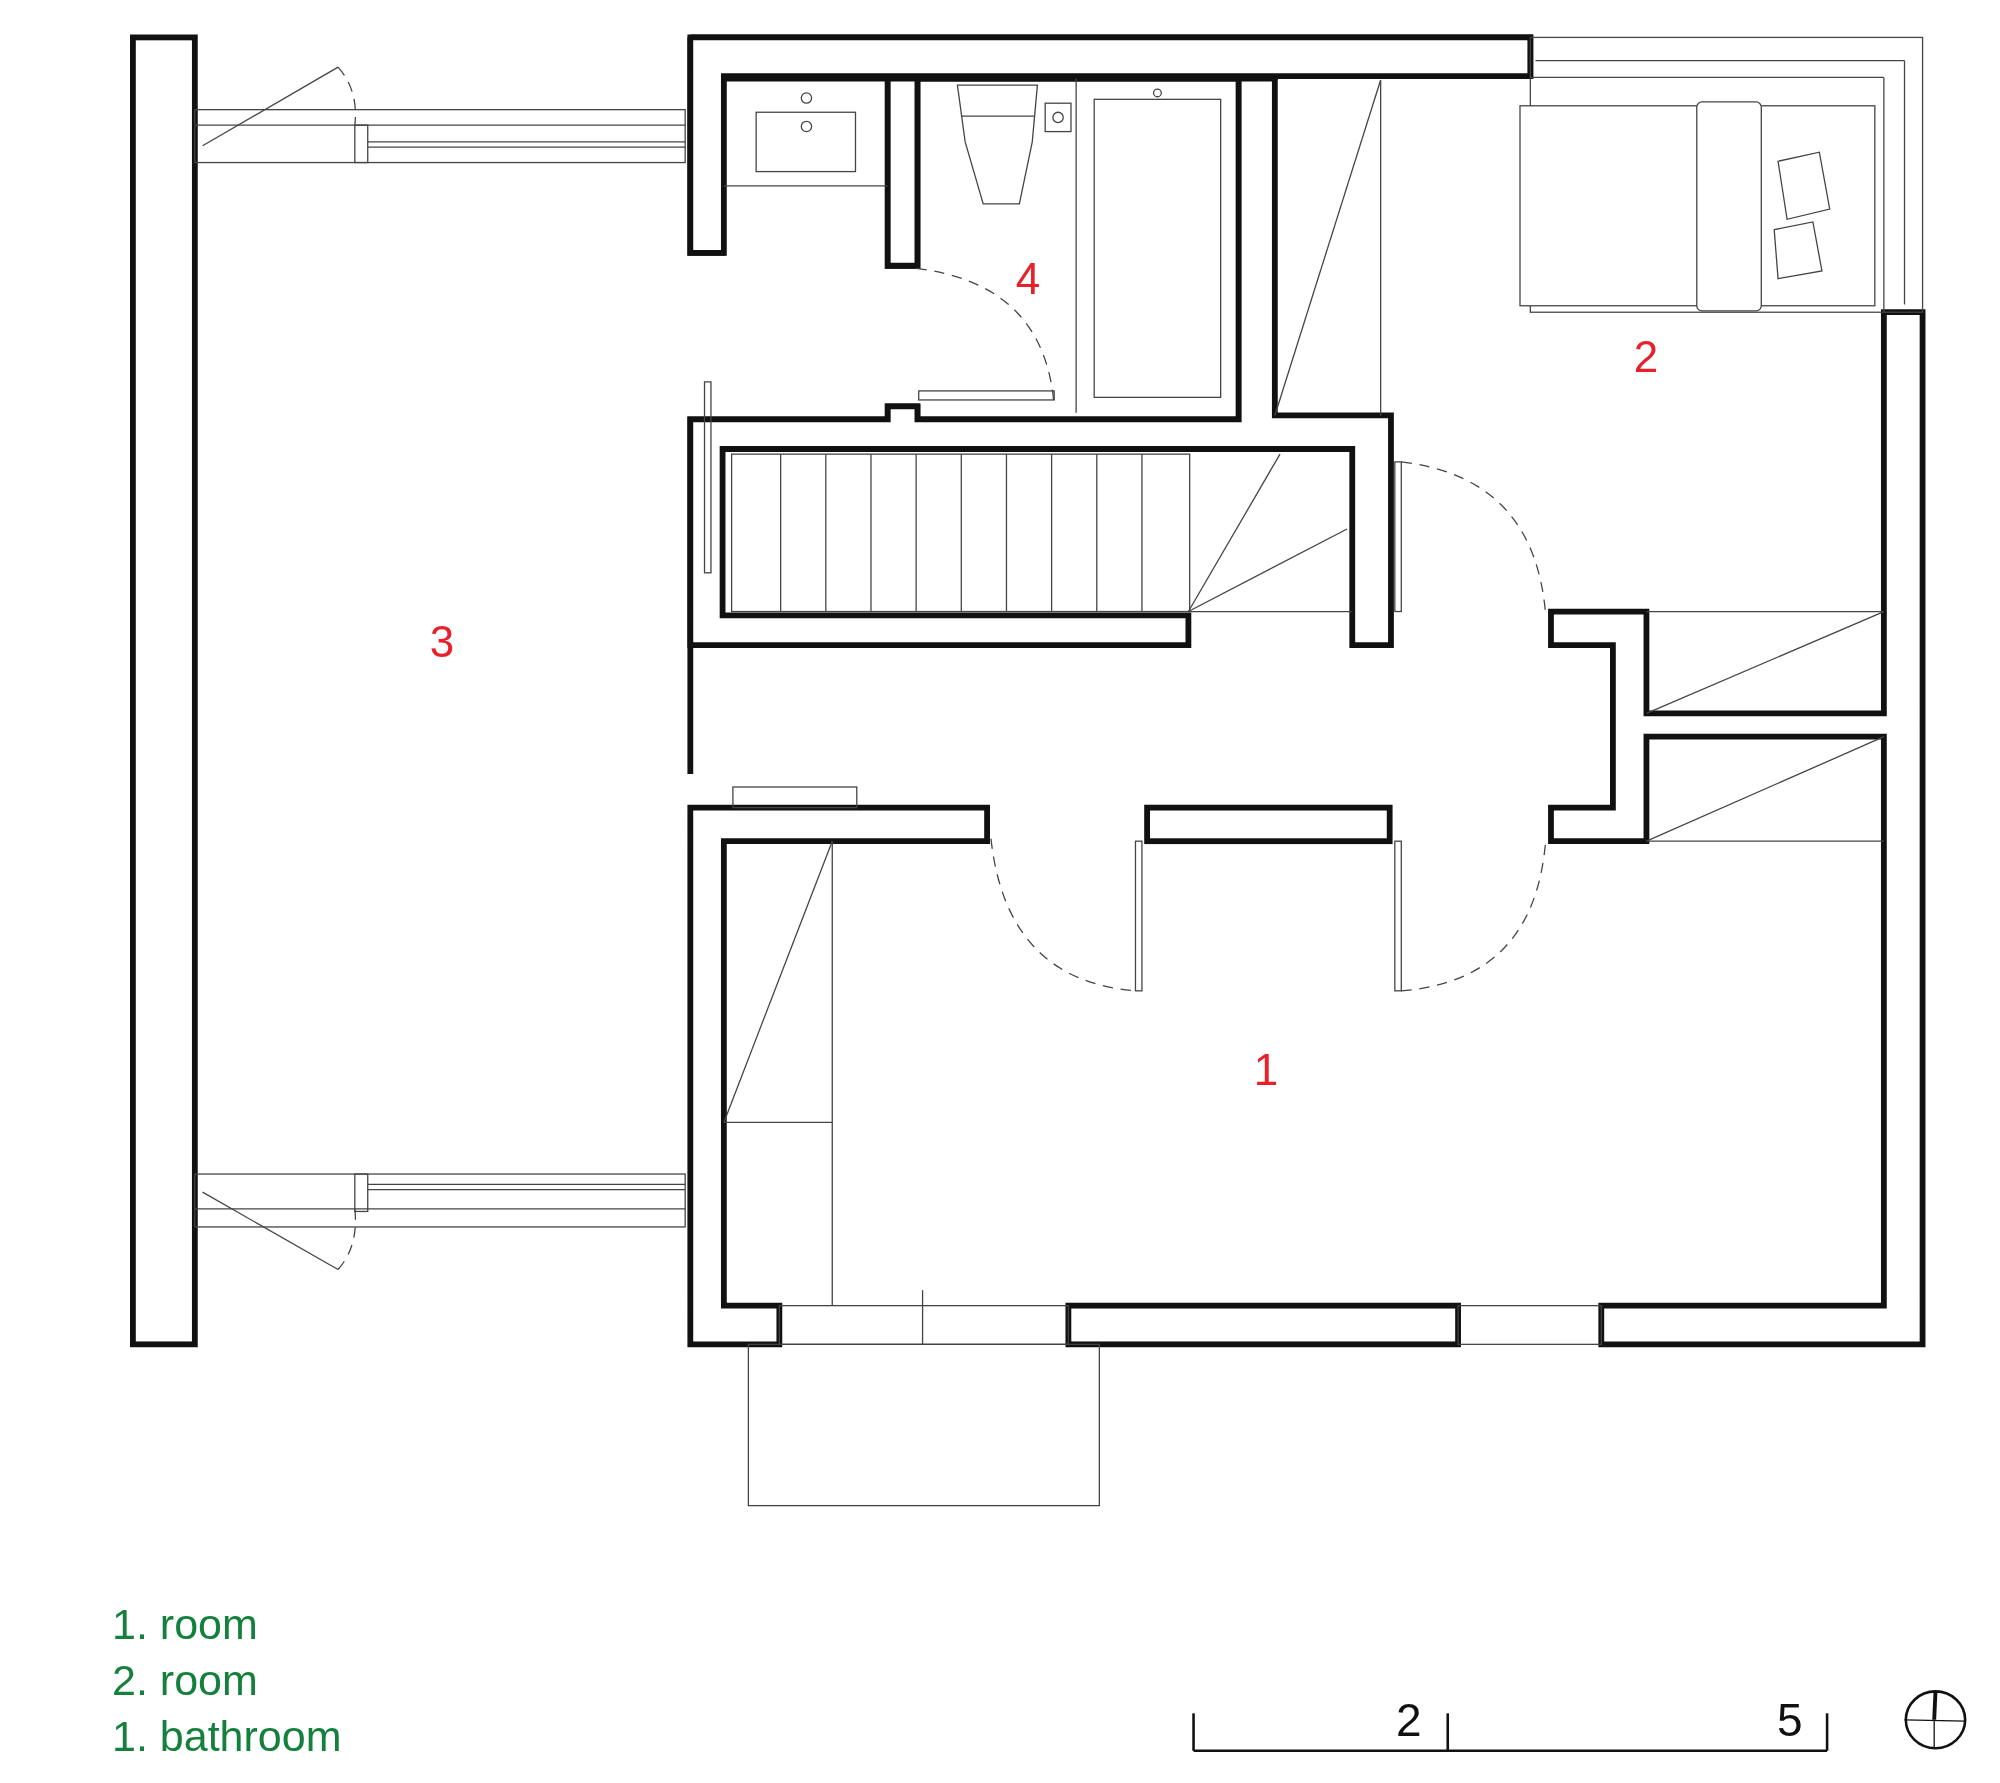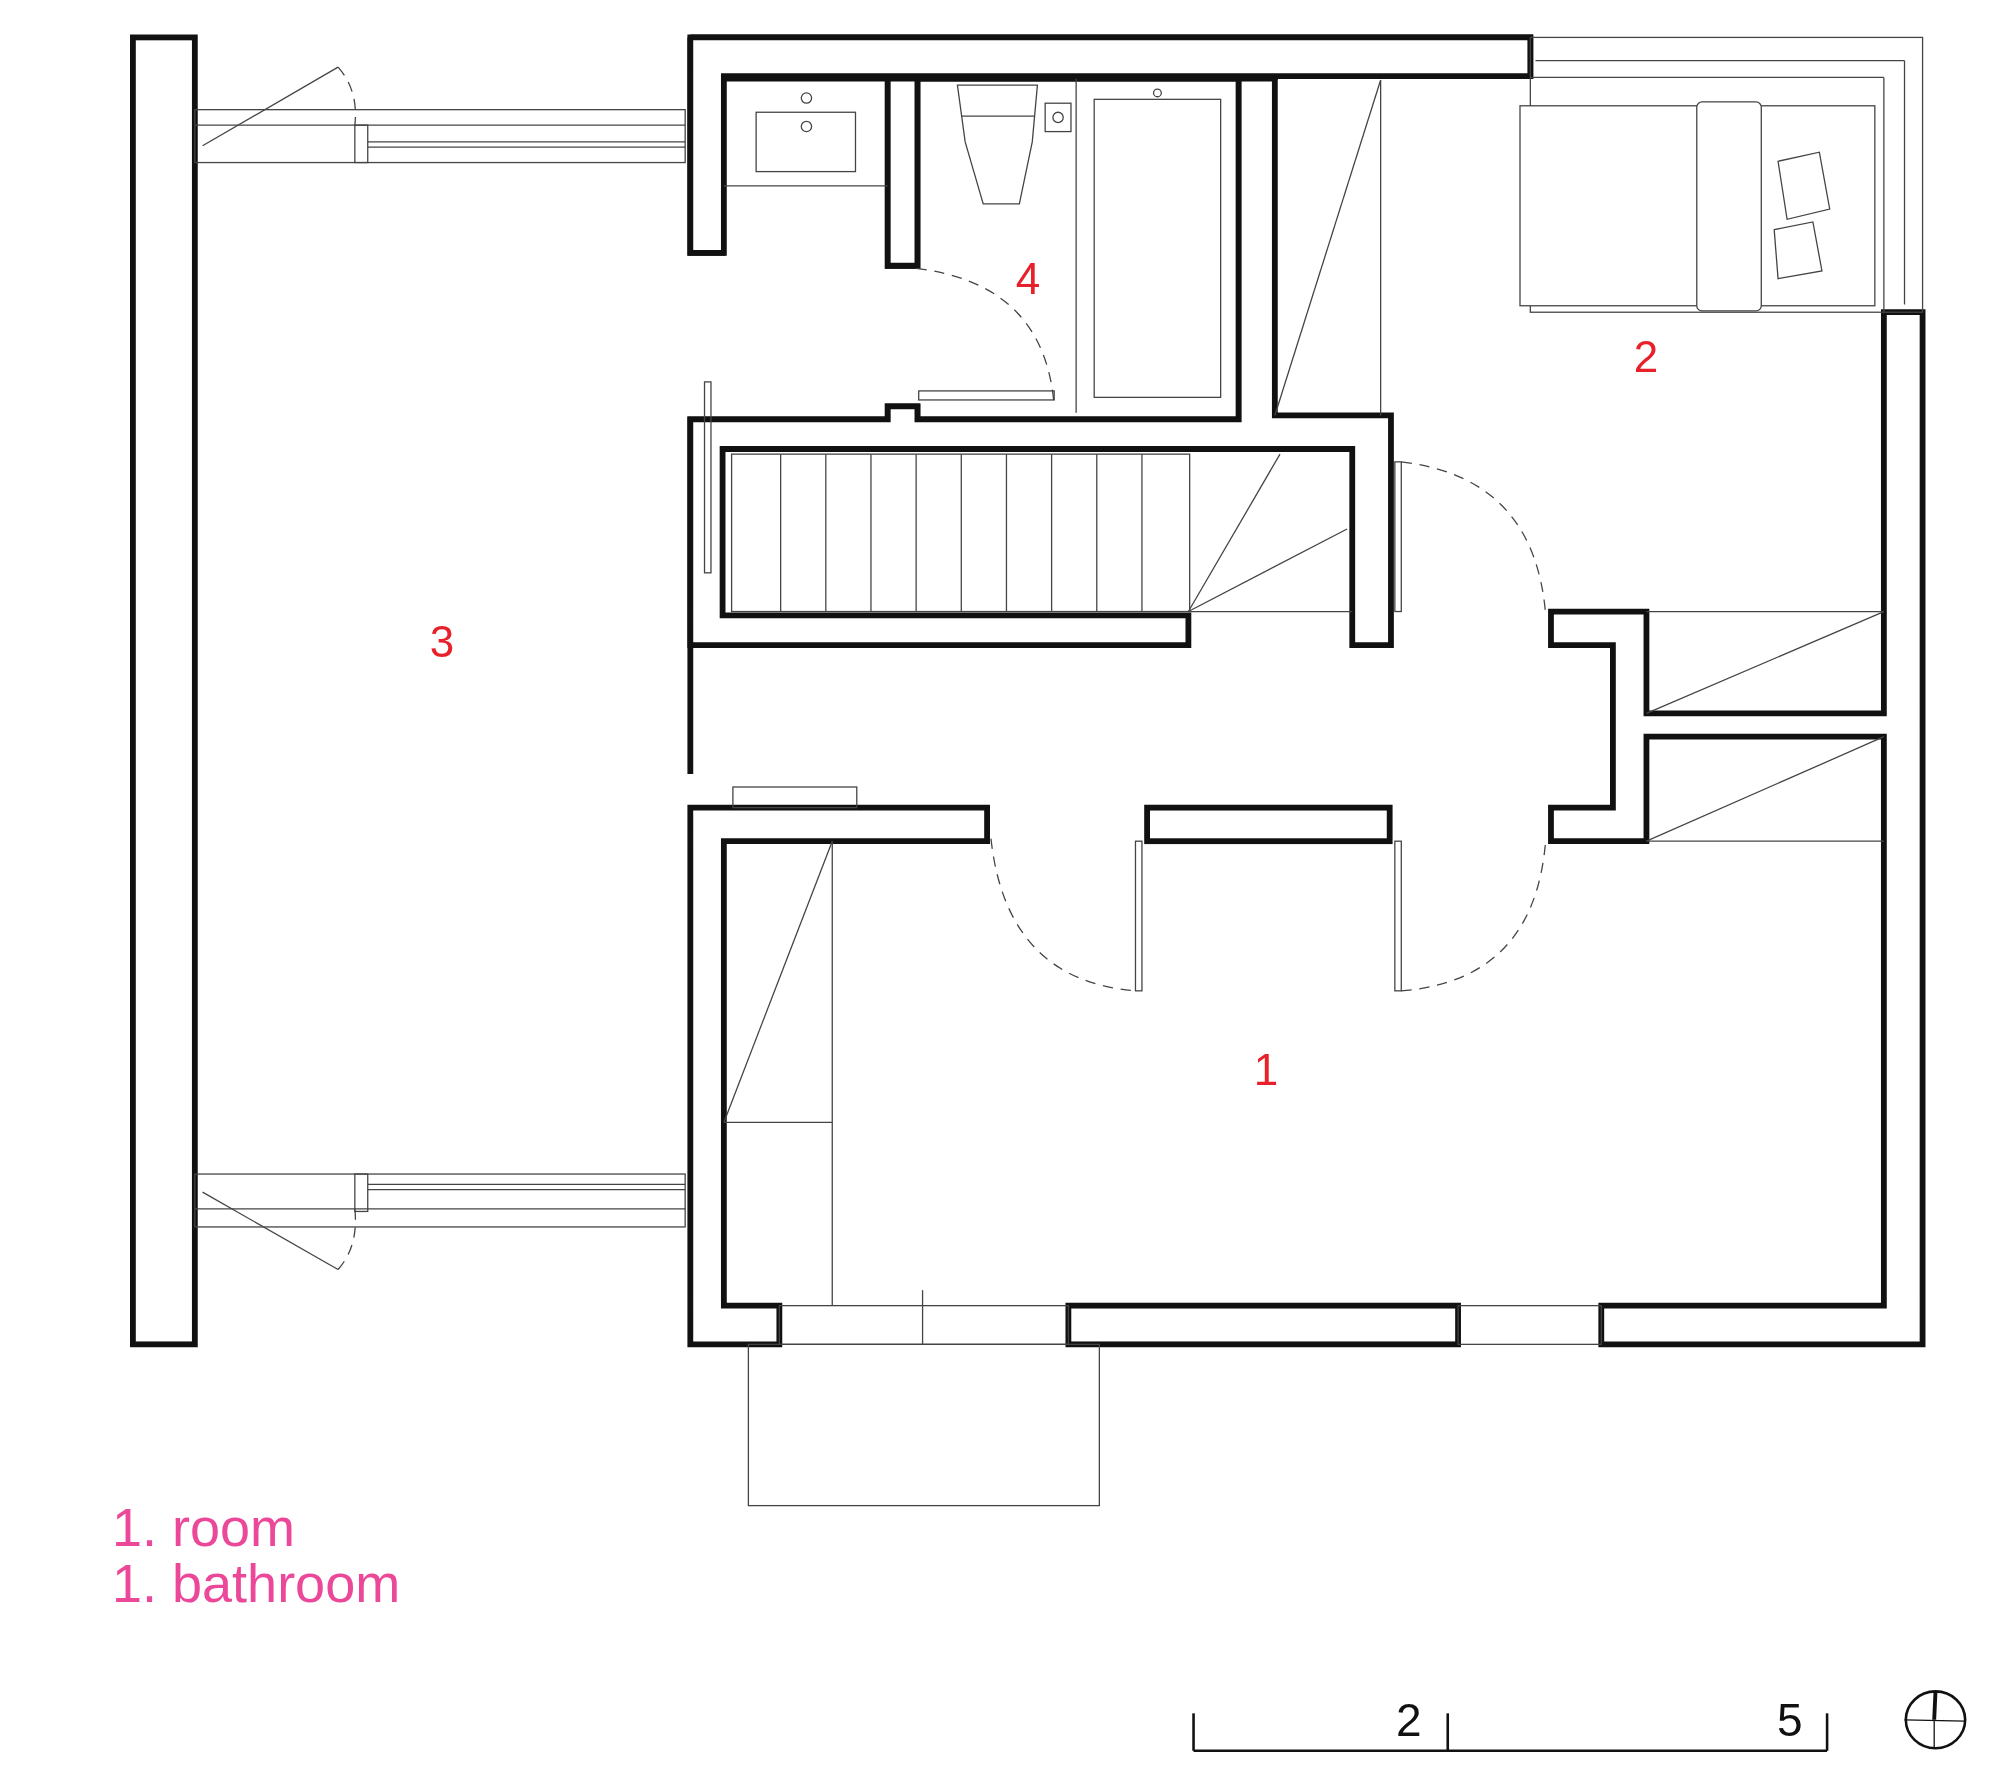--- a/index.html
+++ b/index.html
@@ -3,21 +3,21 @@
 <meta charset="utf-8">
 <style>
   html,body{margin:0;padding:0;background:#fff;}
   body{width:2000px;height:1783px;position:relative;overflow:hidden;font-family:"Liberation Sans",sans-serif;}
   #plan{position:absolute;left:0;top:0;width:2000px;height:1783px;}
   .wall{fill:#fff;stroke:#111;stroke-width:4.5;}
   .thin{fill:none;stroke:#444;stroke-width:1;}
   .thinf{fill:#fff;stroke:#444;stroke-width:1;}
   .dash{fill:none;stroke:#444;stroke-width:1;stroke-dasharray:8 6;}
   .room-num{position:absolute;color:#e8202a;font-size:44px;transform:translate(-50%,-50%);}
-  .legend{position:absolute;left:112px;top:1499px;font-size:54px;line-height:56px;color:#ec4899;}
+  .legend{position:absolute;left:112px;top:1596px;font-size:43px;line-height:56px;color:#15803d;}
   .legend div{white-space:nowrap;}
   .scale-lbl{position:absolute;font-size:46px;color:#111;}
 </style>
 </head>
 <body>
 
 <svg id="plan" viewBox="0 0 1550 1382" preserveAspectRatio="none">
 
   <rect class="wall" x="103" y="29" width="48" height="1013"></rect>
 
@@ -145,17 +145,18 @@
   </g>
 </svg>
 
 <div class="room-num" style="left:1266px;top:1070px;">1</div>
 <div class="room-num" style="left:1646px;top:357px;">2</div>
 <div class="room-num" style="left:442px;top:642px;">3</div>
 <div class="room-num" style="left:1028px;top:279px;">4</div>
 
 <div class="legend">
   <div>1. room</div>
+  <div>2. room</div>
   <div>1. bathroom</div>
 </div>
 
 <div class="scale-lbl" style="left:1396px;top:1693px;">2</div>
 <div class="scale-lbl" style="left:1777px;top:1693px;">5</div>
 
 </body></html>

